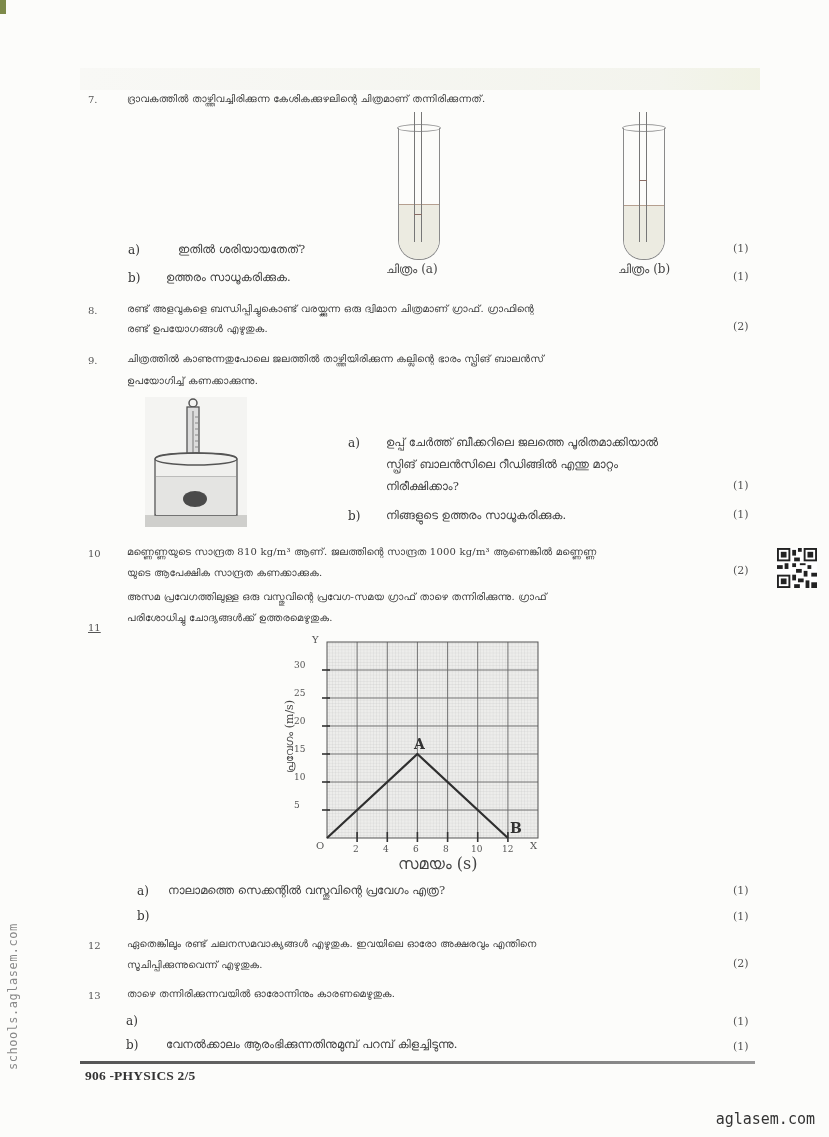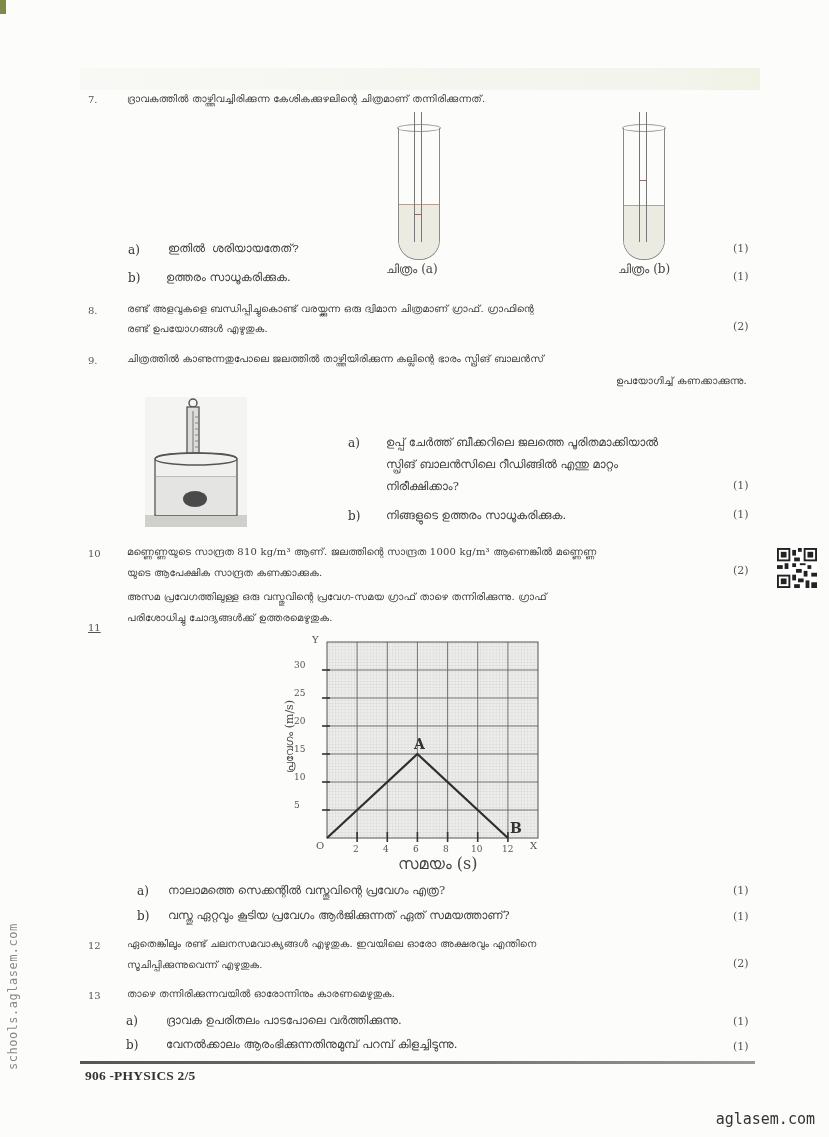--- a/index.html
+++ b/index.html
@@ -54,34 +54,34 @@
     <div class="tube-rim" style="left:622px;top:124px;width:44px;"></div>
     <div class="tube" style="left:623px;top:128px;height:132px;">
       <div class="tube-liquid" style="height:54px;"></div>
     </div>
     <div class="capillary" style="left:639px;top:112px;height:130px;"></div>
     <div class="cap-level" style="left:639px;top:180px;"></div>
     <div class="fig-caption" style="left:618px;top:262px;">ചിത്രം (b)</div>
   </div>
 
   <div class="sub-label" style="left:128px;top:243px;">a)</div>
-  <div class="sub-text" style="left:168px;top:238px;font-family:Liberation Mono, monospace;">ഇതിൽ ശരിയായതേത്?</div>
+  <div class="sub-text" style="left:178px;top:238px;">ഇതിൽ ശരിയായതേത്?</div>
   <div class="marks" style="top:242px;">(1)</div>
   <div class="sub-label" style="left:128px;top:271px;">b)</div>
   <div class="sub-text" style="left:166px;top:266px;">ഉത്തരം സാധൂകരിക്കുക.</div>
   <div class="marks" style="top:270px;">(1)</div>
 
   <div class="qnum" style="top:305px;">8.</div>
   <div class="qtext" style="top:298px;">രണ്ട് അളവുകളെ ബന്ധിപ്പിച്ചുകൊണ്ട് വരയ്ക്കുന്ന ഒരു ദ്വിമാന ചിത്രമാണ് ഗ്രാഫ്. ഗ്രാഫിന്റെ</div>
   <div class="qtext" style="top:318px;">രണ്ട് ഉപയോഗങ്ങൾ എഴുതുക.</div>
   <div class="marks" style="top:320px;">(2)</div>
 
   <div class="qnum" style="top:355px;">9.</div>
   <div class="qtext" style="top:348px;">ചിത്രത്തിൽ കാണുന്നതുപോലെ ജലത്തിൽ താഴ്ത്തിയിരിക്കുന്ന കല്ലിന്റെ ഭാരം സ്പ്രിങ് ബാലൻസ്</div>
-  <div class="qtext" style="top:370px;text-align:right;">ഉപയോഗിച്ച് കണക്കാക്കുന്നു.</div>
+  <div class="qtext" style="top:370px;">ഉപയോഗിച്ച് കണക്കാക്കുന്നു.</div>
 
   <div class="beaker-box">
     <svg width="102" height="130" viewBox="0 0 102 130">
       <rect x="0" y="118" width="102" height="12" fill="#cfcfcc"></rect>
       <circle cx="48" cy="6" r="4" fill="none" stroke="#555" stroke-width="1.5"></circle>
       <rect x="42" y="10" width="12" height="60" fill="#dcdcdc" stroke="#555" stroke-width="1.3"></rect>
       <line x1="48" y1="14" x2="48" y2="66" stroke="#777" stroke-width="1"></line>
       <g stroke="#666" stroke-width=".7">
         <line x1="50" y1="20" x2="53" y2="20"></line>
           <line x1="50" y1="26" x2="53" y2="26"></line>
@@ -215,32 +215,30 @@
     <div style="position:absolute;left:104px;top:96px;font-size:14px;font-weight:bold;color:#333;">A</div>
     <div style="position:absolute;left:200px;top:180px;font-size:14px;font-weight:bold;color:#333;">B</div>
     <div style="position:absolute;left:88px;top:214px;font-size:16px;color:#444;white-space:nowrap;">സമയം (s)</div>
     <div style="position:absolute;left:-76px;top:90px;width:110px;text-align:center;font-size:11px;color:#444;transform:rotate(-90deg);white-space:nowrap;">പ്രവേഗം (m/s)</div>
   </div>
 
   <div class="sub-label" style="left:137px;top:884px;">a)</div>
   <div class="sub-text" style="left:168px;top:879px;">നാലാമത്തെ സെക്കന്റിൽ വസ്തുവിന്റെ പ്രവേഗം എത്ര?</div>
   <div class="marks" style="top:884px;">(1)</div>
   <div class="sub-label" style="left:137px;top:909px;">b)</div>
-  <div class="sub-text" style="left:168px;top:904px;">വസ്തു ഏറ്റവും കൂടിയ പ്രവേഗം ആർജിക്കുന്നത് ഏത് സമയത്താണ്?</div>
   <div class="marks" style="top:910px;">(1)</div>
 
   <div class="qnum" style="top:940px;">12</div>
   <div class="qtext" style="top:933px;">ഏതെങ്കിലും രണ്ട് ചലനസമവാക്യങ്ങൾ എഴുതുക. ഇവയിലെ ഓരോ അക്ഷരവും എന്തിനെ</div>
   <div class="qtext" style="top:954px;">സൂചിപ്പിക്കുന്നുവെന്ന് എഴുതുക.</div>
   <div class="marks" style="top:957px;">(2)</div>
 
   <div class="qnum" style="top:990px;">13</div>
   <div class="qtext" style="top:983px;">താഴെ തന്നിരിക്കുന്നവയിൽ ഓരോന്നിനും കാരണമെഴുതുക.</div>
   <div class="sub-label" style="left:126px;top:1014px;">a)</div>
-  <div class="sub-text" style="left:166px;top:1009px;">ദ്രാവക ഉപരിതലം പാടപോലെ വർത്തിക്കുന്നു.</div>
   <div class="marks" style="top:1015px;">(1)</div>
   <div class="sub-label" style="left:126px;top:1038px;">b)</div>
   <div class="sub-text" style="left:166px;top:1033px;">വേനൽക്കാലം ആരംഭിക്കുന്നതിനുമുമ്പ് പറമ്പ് കിളച്ചിടുന്നു.</div>
   <div class="marks" style="top:1040px;">(1)</div>
 
   <div class="hr-bottom"></div>
   <div class="footer-code">906 -PHYSICS 2/5</div>
   <div class="watermark-side">schools.aglasem.com</div>
   <div class="watermark-br">aglasem.com</div>
 </div>

